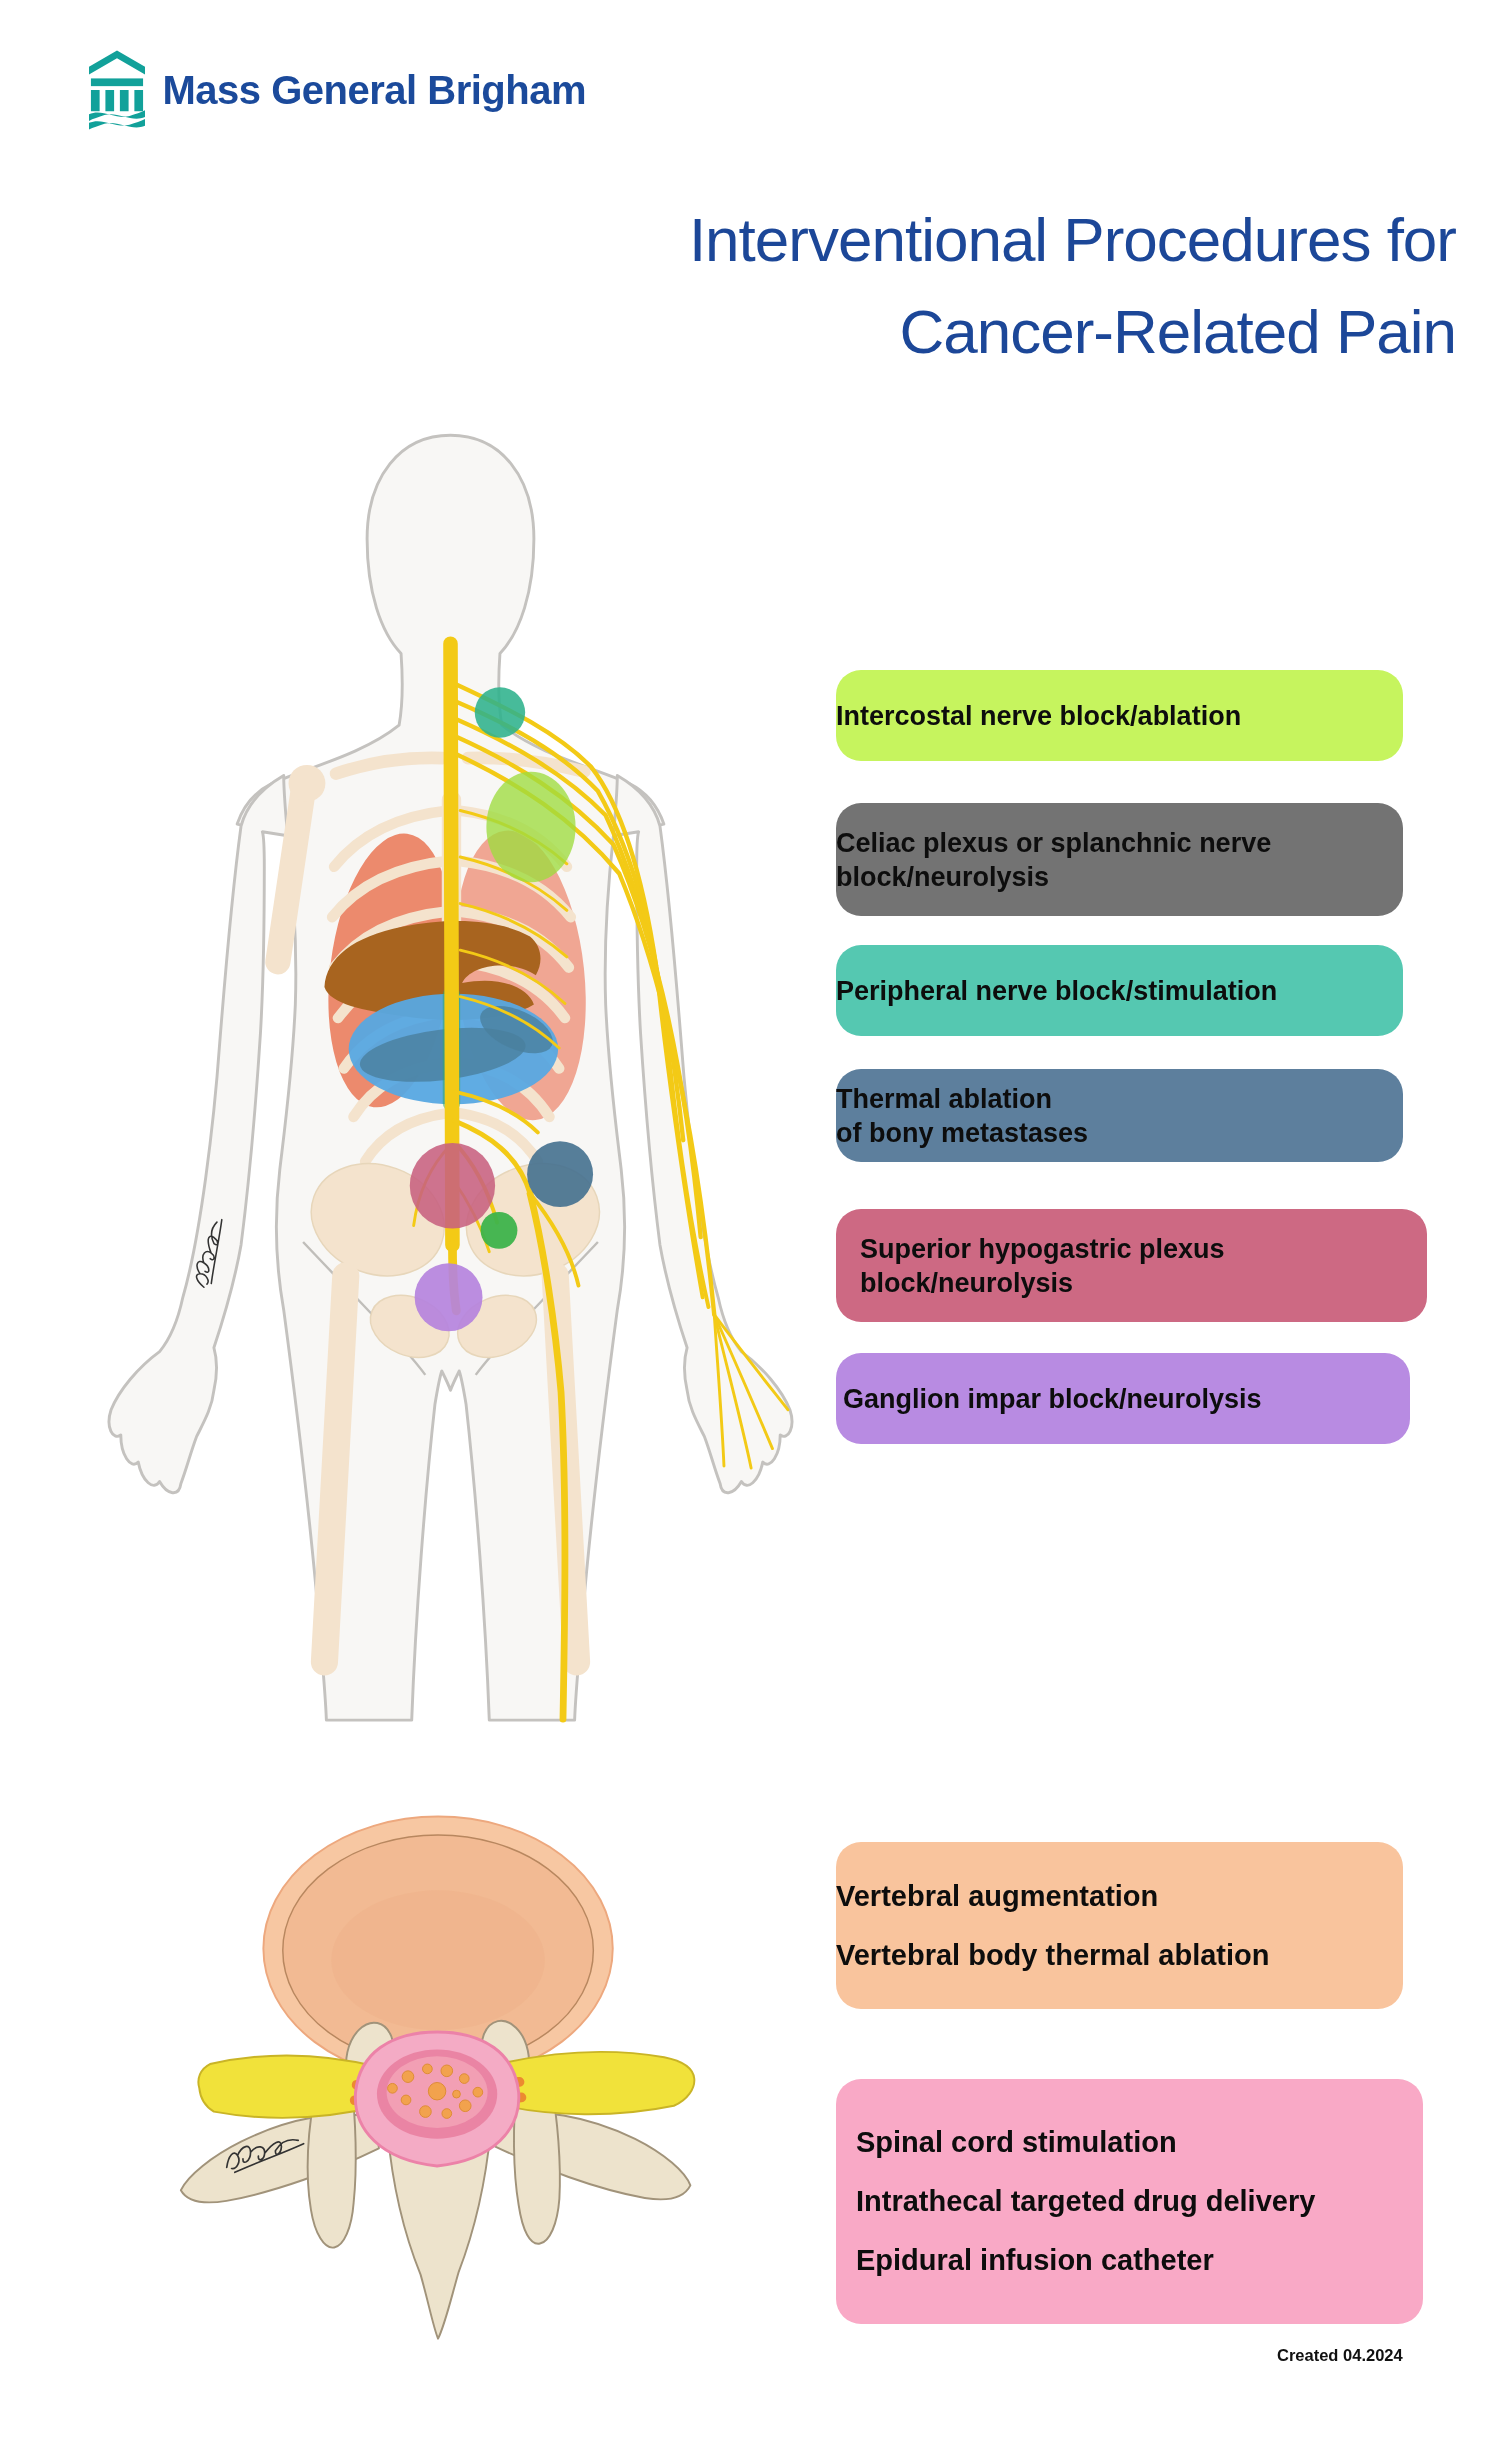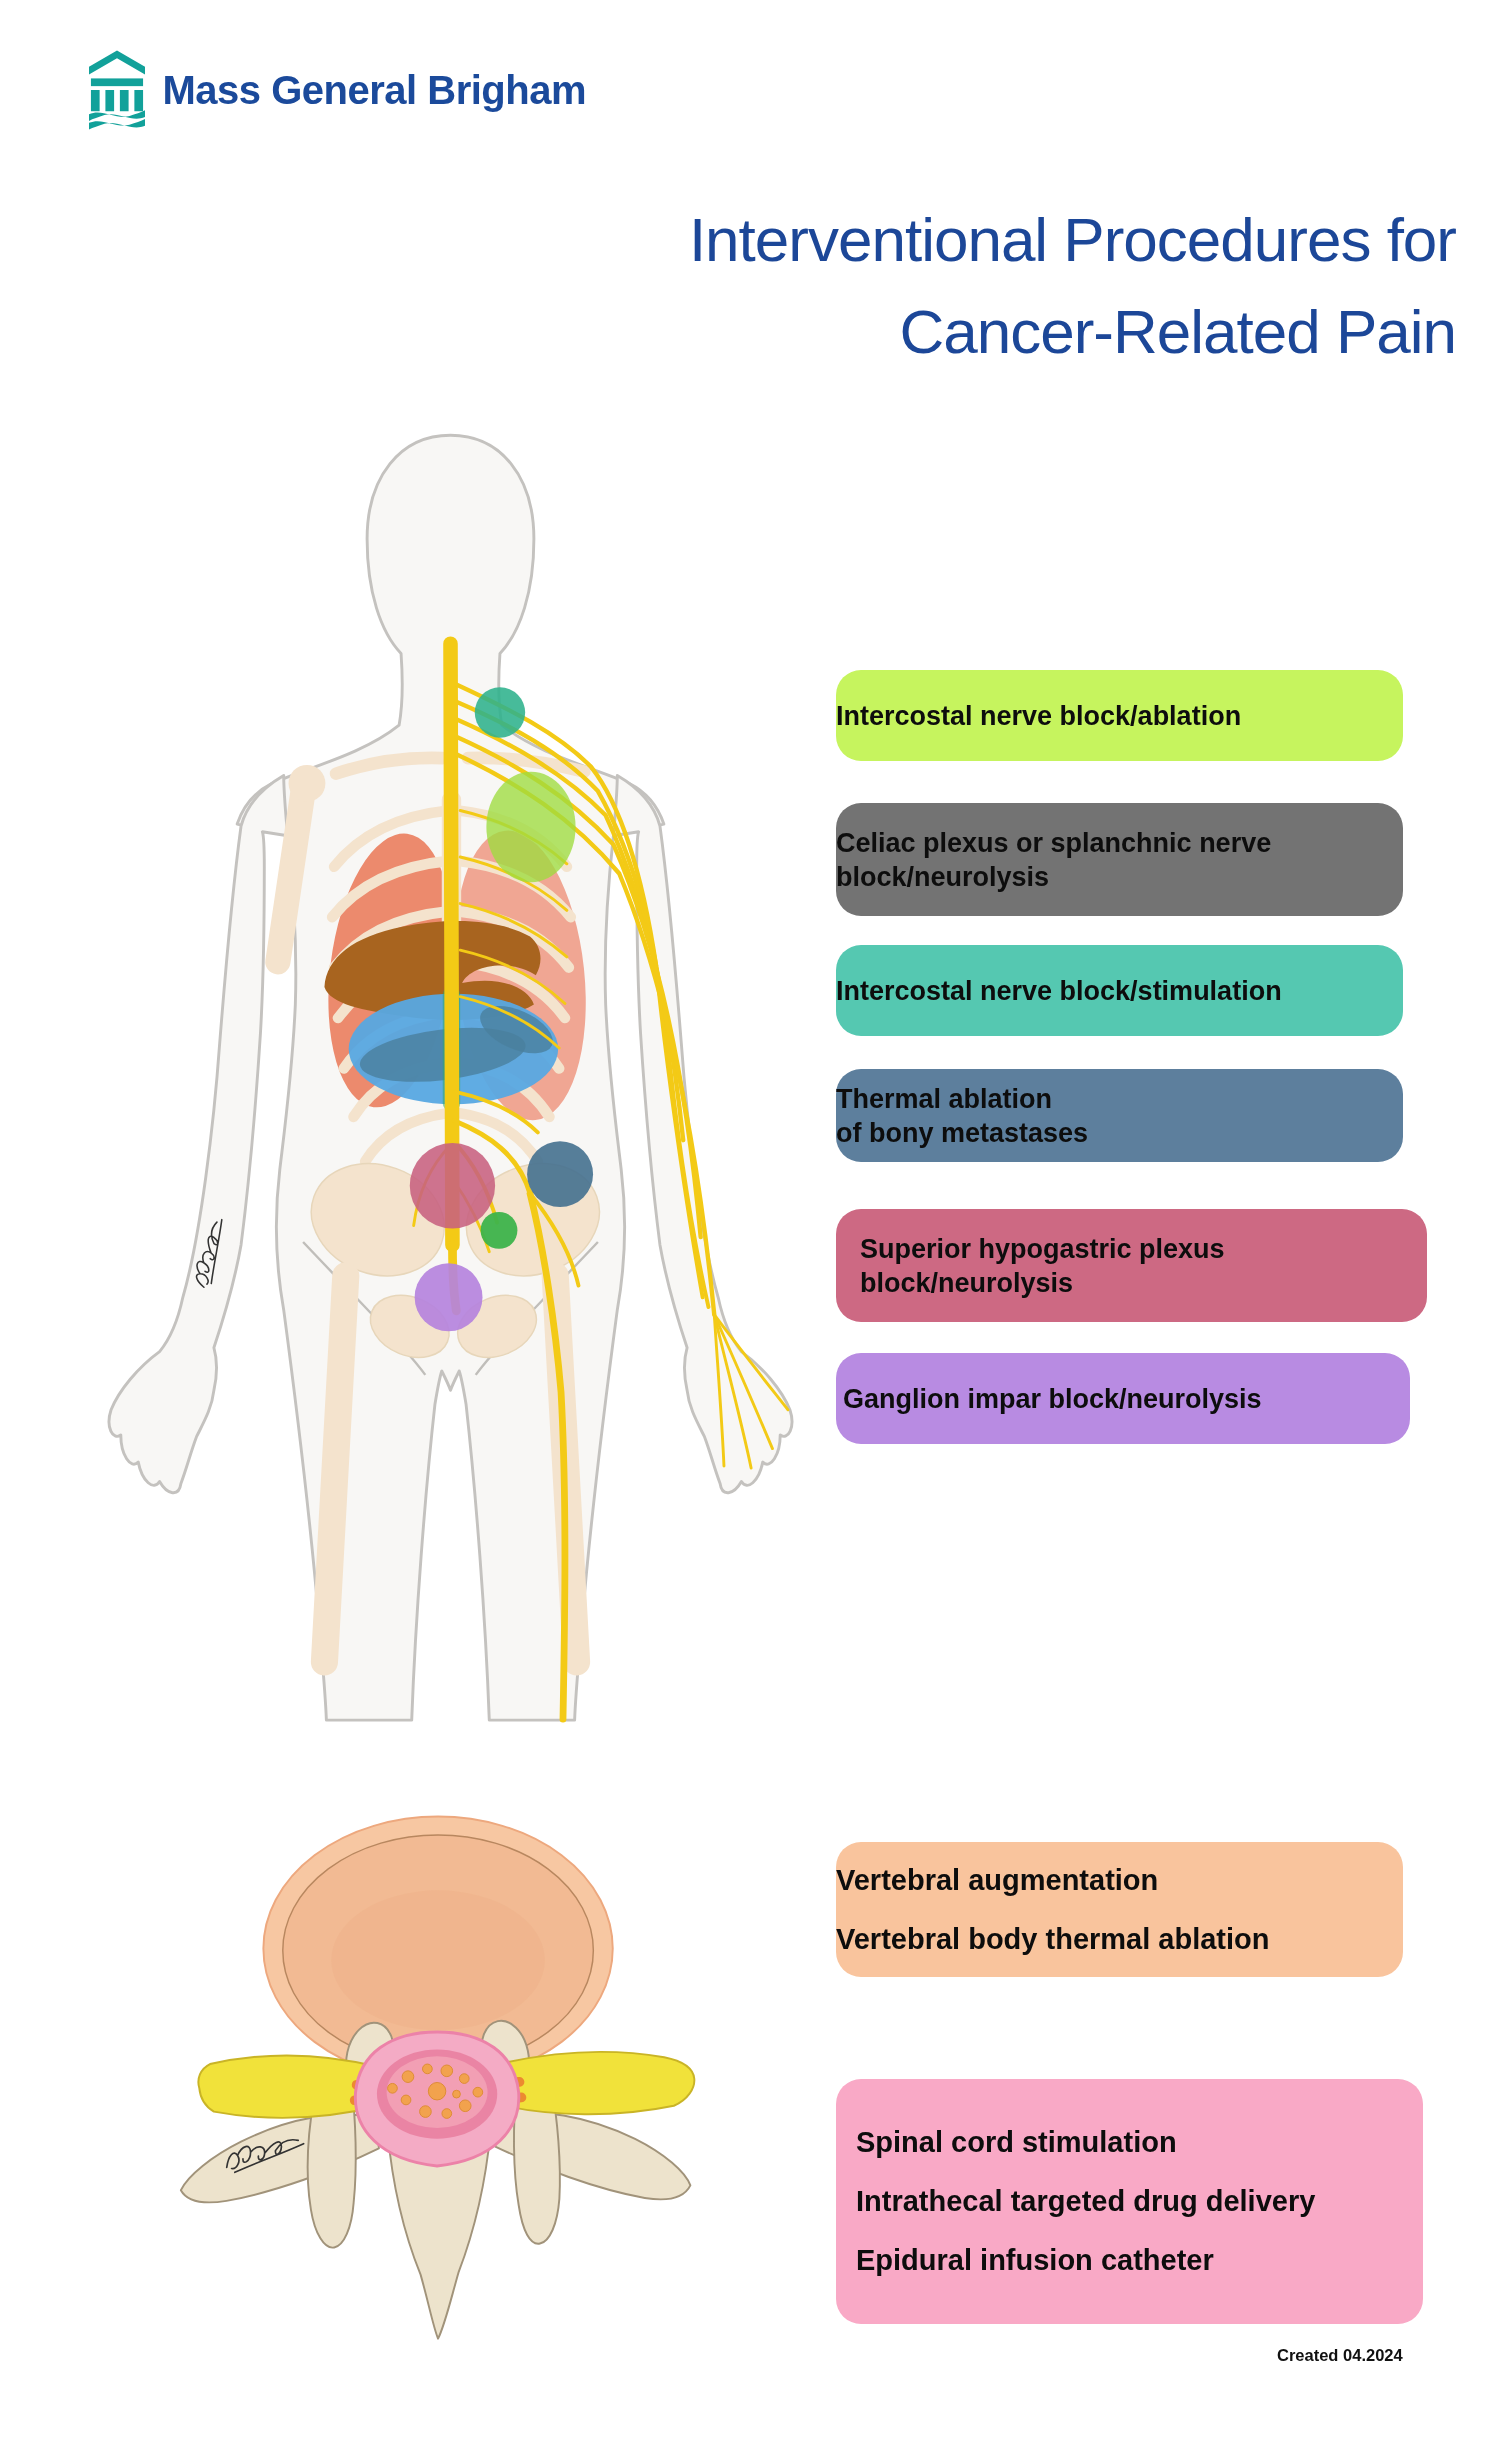--- a/index.html
+++ b/index.html
@@ -17,21 +17,21 @@
   .label-box{position:absolute;left:836px;width:567px;border-radius:25px;
              display:flex;flex-direction:column;align-items:flex-start;justify-content:center;
              color:#0d0d0d;font-weight:700;text-align:center;}
   .label-box .label-line{font-size:27px;line-height:34px;}
   .pos-1{top:670px;height:91px;}
   .pos-2{top:803px;height:113px;}
   .pos-3{top:945px;height:91px;}
   .pos-4{top:1069px;height:93px;}
   .pos-5{top:1209px;height:113px;}
   .pos-6{top:1353px;height:91px;padding-left:7px;}
-  .pos-7{top:1842px;height:135px;}
+  .pos-7{top:1842px;height:167px;}
   .pos-8{top:2079px;height:245px;}
   .pos-7 .label-line,.pos-8 .label-line{font-size:29px;line-height:59px;}
   
   #body-figure{position:absolute;left:82px;top:267px;}
   #vertebra-figure{position:absolute;left:144px;top:1797px;}
   
   #created-note{position:absolute;left:1277px;top:2346px;font-size:16.5px;font-weight:700;color:#111111;}
 </style>
 </head>
 <body>
@@ -245,21 +245,21 @@
   </svg>
 
   <div class="label-box pos-1" style="background-color: rgb(198, 244, 94);">
     <div class="label-line">Intercostal nerve block/ablation</div>
   </div>
   <div class="label-box pos-2" style="background-color: #737373;">
     <div class="label-line">Celiac plexus or splanchnic nerve</div>
     <div class="label-line">block/neurolysis</div>
   </div>
   <div class="label-box pos-3" style="background-color: rgb(85, 200, 177);">
-    <div class="label-line">Intercostal nerve block/stimulation</div>
+    <div class="label-line">Peripheral nerve block/stimulation</div>
   </div>
   <div class="label-box pos-4" style="background-color: rgb(93, 127, 157);">
     <div class="label-line">Thermal ablation</div>
     <div class="label-line">of bony metastases</div>
   </div>
   <div class="label-box pos-5" style="background-color: rgb(205, 105, 131); padding-left: 24px;">
     <div class="label-line">Superior hypogastric plexus</div>
     <div class="label-line">block/neurolysis</div>
   </div>
   <div class="label-box pos-6" style="background-color: rgb(184, 139, 226);">

